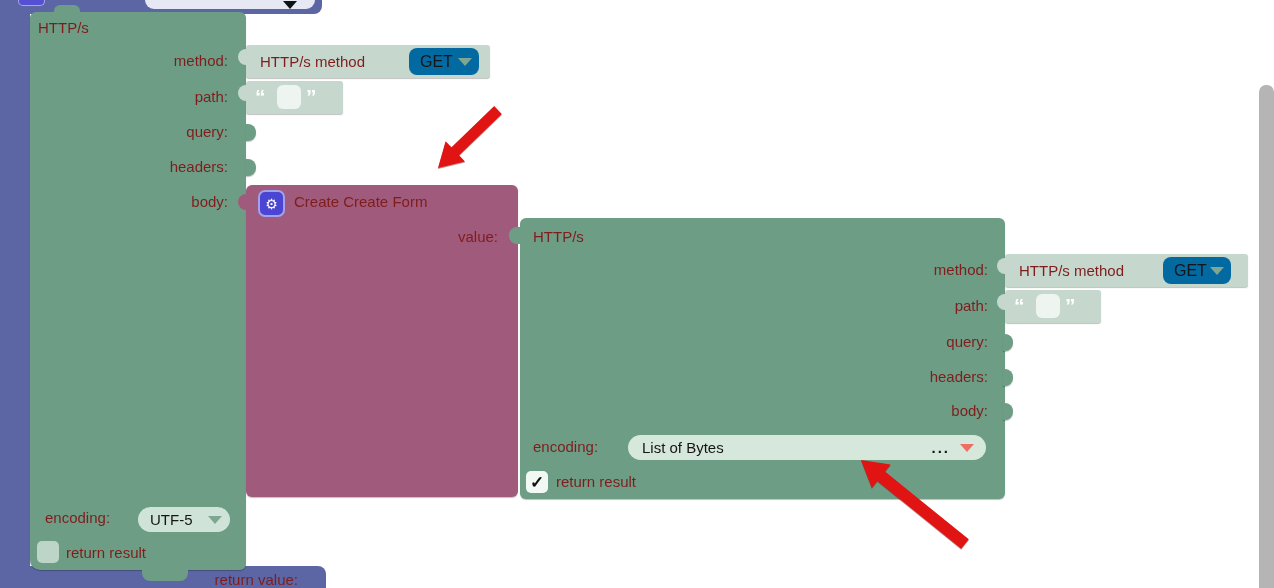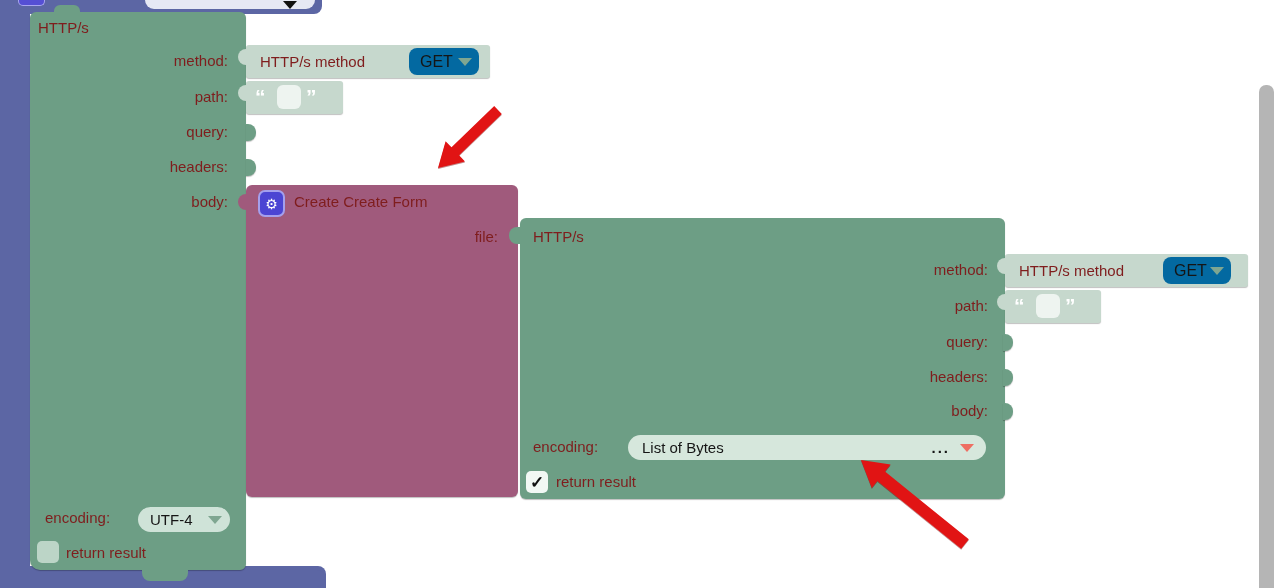--- a/index.html
+++ b/index.html
@@ -35,40 +35,41 @@
 
   <div class="abs blue" style="left:0;top:0;width:30px;height:588px;z-index:1;"></div>
   <div class="abs blue" style="left:0;top:0;width:322px;height:14px;border-radius:0 0 8px 0;z-index:1;"></div>
 
   <div class="abs" style="left:145px;top:-9px;width:170px;height:18px;background:#e6e8f4;border-radius:9px;z-index:2;"></div>
   <div class="abs caret black" style="left:283px;top:1px;z-index:3;"></div>
 
   <div class="abs" style="left:18px;top:-2px;width:25px;height:7px;background:#554fd4;border:1px solid #a9a6ef;border-top:none;border-radius:0 0 5px 5px;z-index:2;"></div>
 
   <div class="abs blue" style="left:0;top:566px;width:326px;height:22px;border-radius:0 8px 0 0;z-index:1;"></div>
+  <div class="abs wlabel" style="left:100px;top:571px;width:198px;z-index:2;text-align:right;">return value:</div>
   <div class="abs blue tab-right" style="left:303px;top:570px;width:22px;height:17px;z-index:2;"></div>
 
   <div class="abs green blk-shadow" style="left:30px;top:12px;width:216px;height:558px;border-radius:6px 6px 6px 10px;z-index:2;"></div>
   <div class="abs green" style="left:54px;top:5px;width:26px;height:10px;border-radius:6px 6px 0 0;z-index:2;"></div>
   <div class="abs green" style="left:142px;top:570px;width:46px;height:11px;border-radius:0 0 8px 8px;z-index:2;"></div>
 
   <div class="abs wlabel" style="left:38px;top:19px;z-index:3;">HTTP/s</div>
 
   <div class="abs wlabel rightcol" style="left:30px;top:52px;width:198px;z-index:3;">method:</div>
   <div class="abs wlabel rightcol" style="left:30px;top:88px;width:198px;z-index:3;">path:</div>
   <div class="abs wlabel rightcol" style="left:30px;top:123px;width:198px;z-index:3;">query:</div>
   <div class="abs wlabel rightcol" style="left:30px;top:158px;width:198px;z-index:3;">headers:</div>
   <div class="abs wlabel rightcol" style="left:30px;top:193px;width:198px;z-index:3;">body:</div>
 
   <div class="abs green tab-right blk-shadow" style="left:246px;top:124px;width:10px;height:17px;z-index:2;"></div>
   <div class="abs green tab-right blk-shadow" style="left:246px;top:159px;width:10px;height:17px;z-index:2;"></div>
 
   <div class="abs wlabel" style="left:45px;top:509px;z-index:3;">encoding:</div>
   <div class="abs pill" style="left:138px;top:507px;width:92px;height:25px;background:#cfe3d8;z-index:3;">
-    <span class="fieldtxt" style="margin-left:12px;font-size:15px;">UTF-4</span>
+    <span class="fieldtxt" style="margin-left:12px;font-size:15px;">UTF-5</span>
     <span class="caret" style="margin-left:auto;margin-right:8px;"></span>
   </div>
 
   <div class="abs checkbox" style="left:37px;top:541px;width:22px;height:22px;background:#bcd5c7;z-index:3;"></div>
   <div class="abs wlabel" style="left:66px;top:544px;z-index:3;">return result</div>
 
   <div class="abs pale blk-shadow" style="left:246px;top:45px;width:244px;height:33px;border-radius:3px;z-index:4;"></div>
   <div class="abs pale tab-left" style="left:238px;top:49px;width:10px;height:16px;z-index:4;"></div>
   <div class="abs wlabel" style="left:260px;top:53px;z-index:5;">HTTP/s method</div>
   <div class="abs field" style="left:409px;top:48px;width:70px;height:27px;z-index:5;">
@@ -79,21 +80,21 @@
   <div class="abs pale blk-shadow" style="left:246px;top:81px;width:97px;height:33px;border-radius:3px;z-index:4;"></div>
   <div class="abs pale tab-left" style="left:238px;top:85px;width:10px;height:16px;z-index:4;"></div>
   <div class="abs quote" style="left:255px;top:86px;z-index:5;">“</div>
   <div class="abs" style="left:277px;top:85px;width:24px;height:24px;background:#eef4f0;border-radius:6px;z-index:5;"></div>
   <div class="abs quote" style="left:306px;top:86px;z-index:5;">”</div>
 
   <div class="abs purple blk-shadow" style="left:246px;top:185px;width:272px;height:312px;border-radius:6px;z-index:3;"></div>
   <div class="abs purple tab-left" style="left:238px;top:194px;width:10px;height:16px;z-index:3;"></div>
   <div class="abs gear-badge" style="left:258px;top:190px;width:23px;height:23px;z-index:4;">⚙</div>
   <div class="abs wlabel" style="left:294px;top:193px;z-index:4;">Create Create Form</div>
-  <div class="abs wlabel rightcol" style="left:350px;top:228px;width:148px;z-index:4;">file:</div>
+  <div class="abs wlabel rightcol" style="left:350px;top:228px;width:148px;z-index:4;">value:</div>
 
   <div class="abs green blk-shadow" style="left:520px;top:218px;width:485px;height:281px;border-radius:6px;z-index:4;"></div>
   <div class="abs green tab-left" style="left:509px;top:227px;width:12px;height:17px;z-index:4;"></div>
   <div class="abs wlabel" style="left:533px;top:228px;z-index:5;">HTTP/s</div>
 
   <div class="abs wlabel rightcol" style="left:700px;top:261px;width:288px;z-index:5;">method:</div>
   <div class="abs wlabel rightcol" style="left:700px;top:297px;width:288px;z-index:5;">path:</div>
   <div class="abs wlabel rightcol" style="left:700px;top:333px;width:288px;z-index:5;">query:</div>
   <div class="abs wlabel rightcol" style="left:700px;top:368px;width:288px;z-index:5;">headers:</div>
   <div class="abs wlabel rightcol" style="left:700px;top:402px;width:288px;z-index:5;">body:</div>

